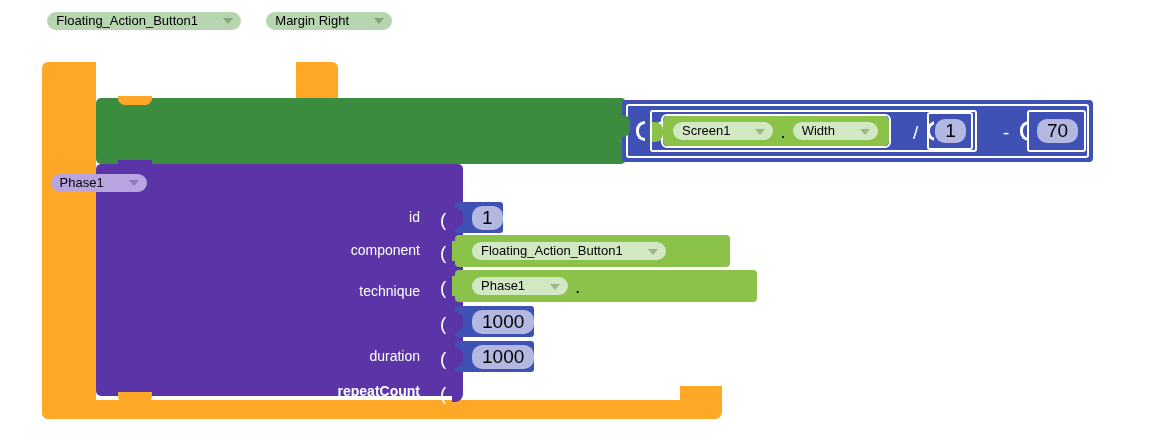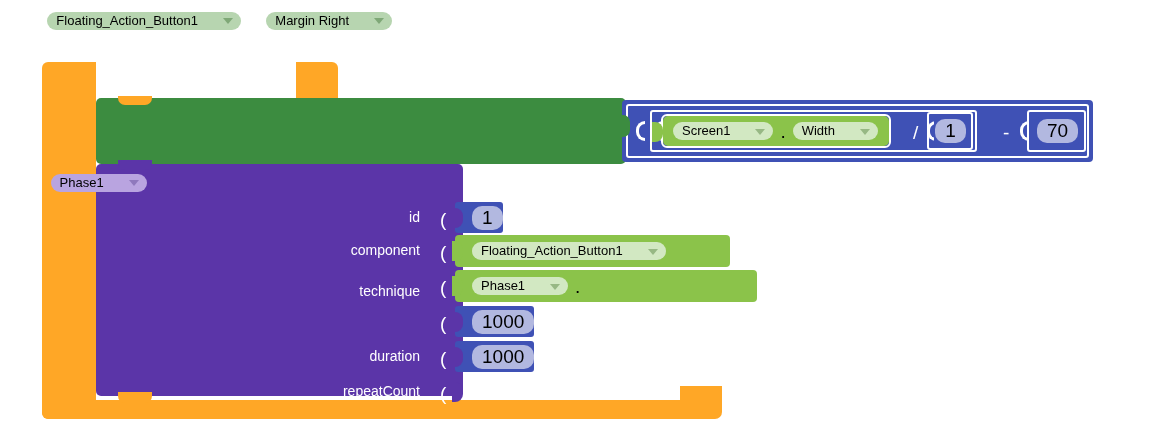--- a/index.html
+++ b/index.html
@@ -286,17 +286,17 @@
     <span class="argfield-blue">1000</span>
   </div>
 
   <span class="param-label" style="left:280px;top:349px;width:140px;">duration</span>
   <span class="param-paren" style="left:440px;top:349px;">(</span>
   <div class="plug" style="left:452px;top:347px;"></div>
   <div class="arg-blue" style="left:455px;top:341px;width:79px;height:31px;">
     <span class="argfield-blue">1000</span>
   </div>
 
-  <span class="param-label" style="left:250px;top:384px;width:170px;">repeatCount</span>
+  <span class="param-label" style="left:250px;top:384px;width:170px;font-weight:bold;">repeatCount</span>
   <span class="param-paren" style="left:440px;top:384px;">(</span>
   <div class="plug" style="left:452px;top:382px;"></div>
 
 </div>
 
 </body></html>

